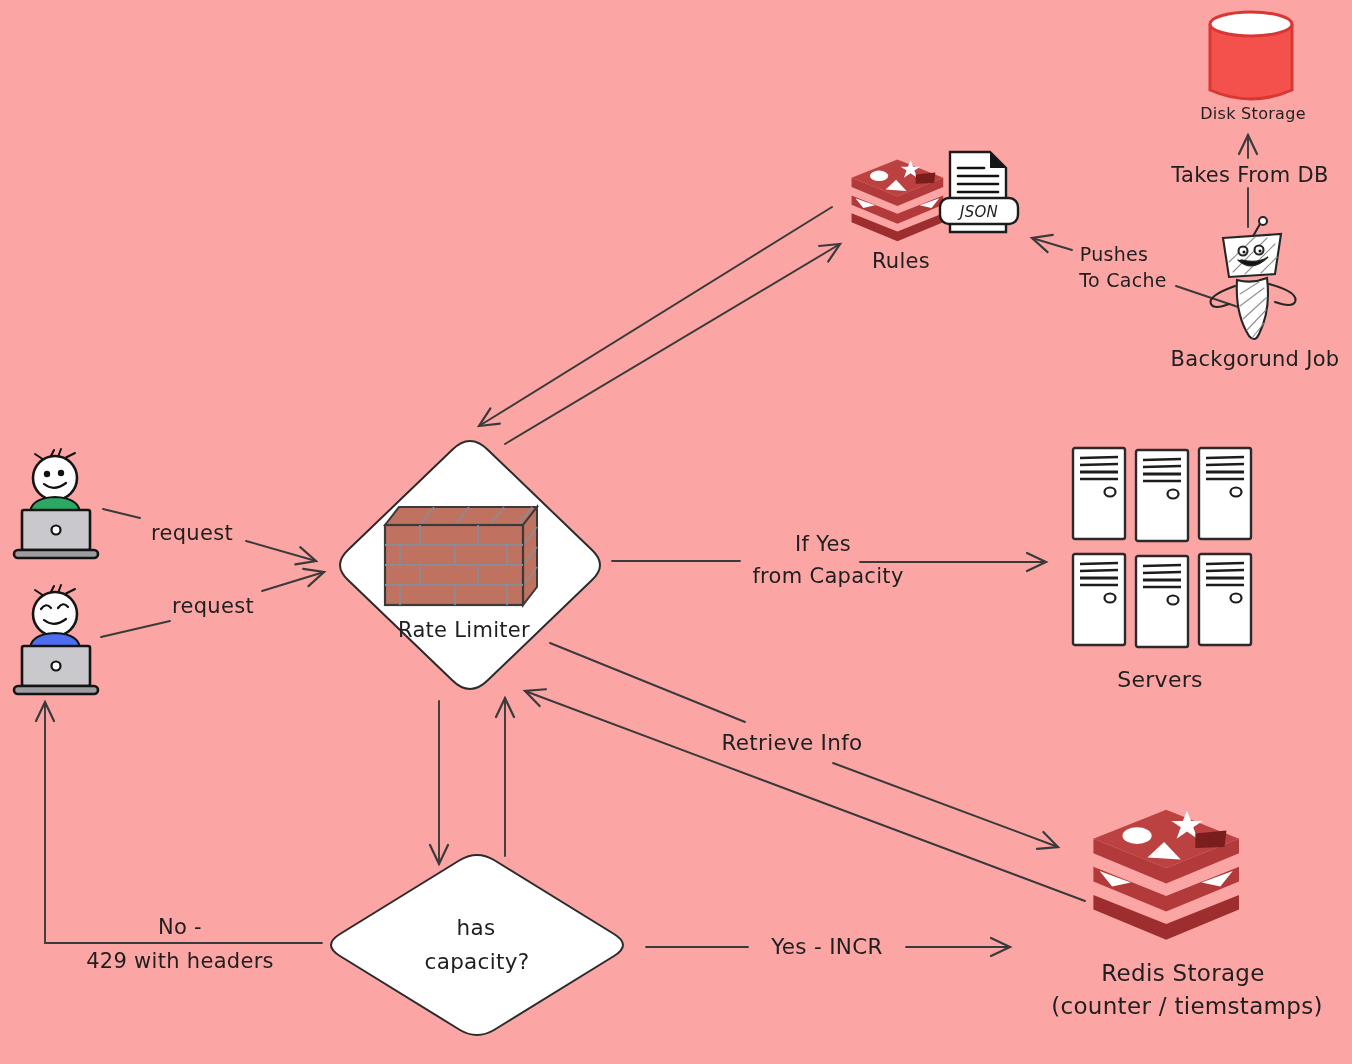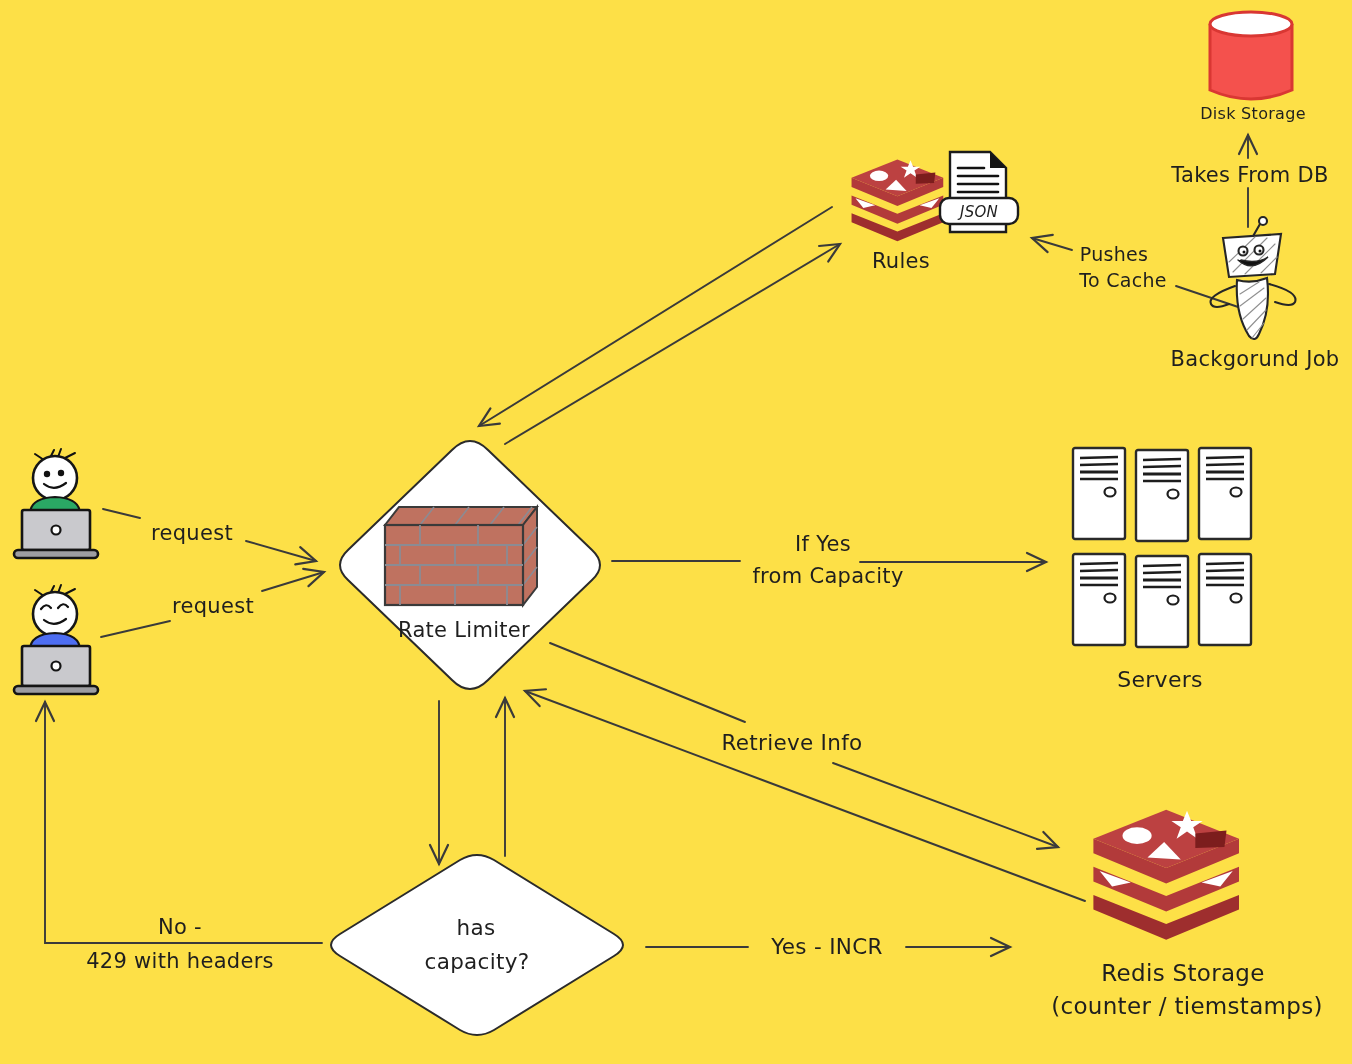--- a/index.html
+++ b/index.html
@@ -1,16 +1,16 @@
 <!DOCTYPE html>
 <html><head>
 <meta charset="utf-8">
 <style>
   html,body{margin:0;padding:0;background:#ffffff;}
-  .stage{position:relative;width:1352px;height:1064px;background:#fde047;overflow:hidden;}
+  .stage{position:relative;width:1352px;height:1064px;background:#fca5a5;overflow:hidden;}
   .hand{font-family:"DejaVu Sans","Liberation Sans",sans-serif;fill:#1f1f1f;letter-spacing:.3px;}
   svg text{user-select:none;}
 </style>
 </head>
 <body>
 
 <div class="stage">
 <svg width="1352" height="1064" viewBox="0 0 1352 1064" xmlns="http://www.w3.org/2000/svg">
   <defs>
     <marker id="ah" markerUnits="userSpaceOnUse" markerWidth="28" markerHeight="28" refX="24" refY="13" orient="auto">

